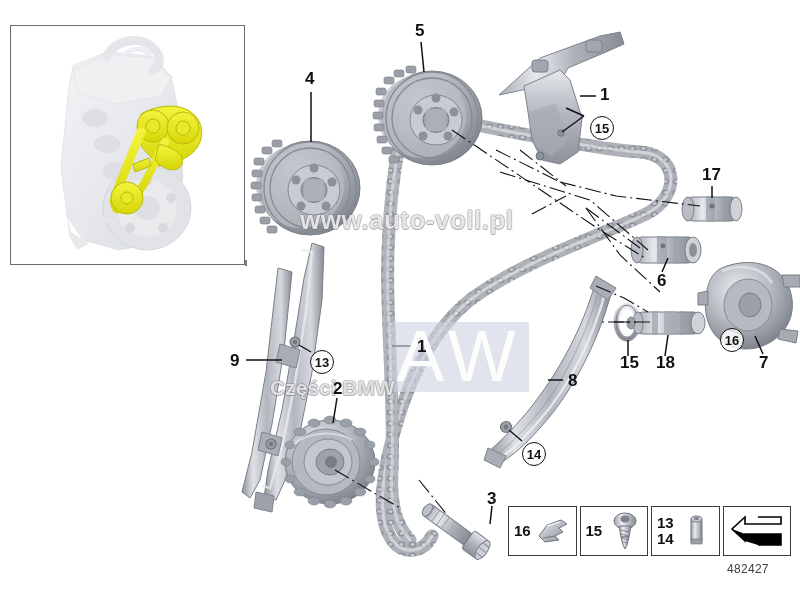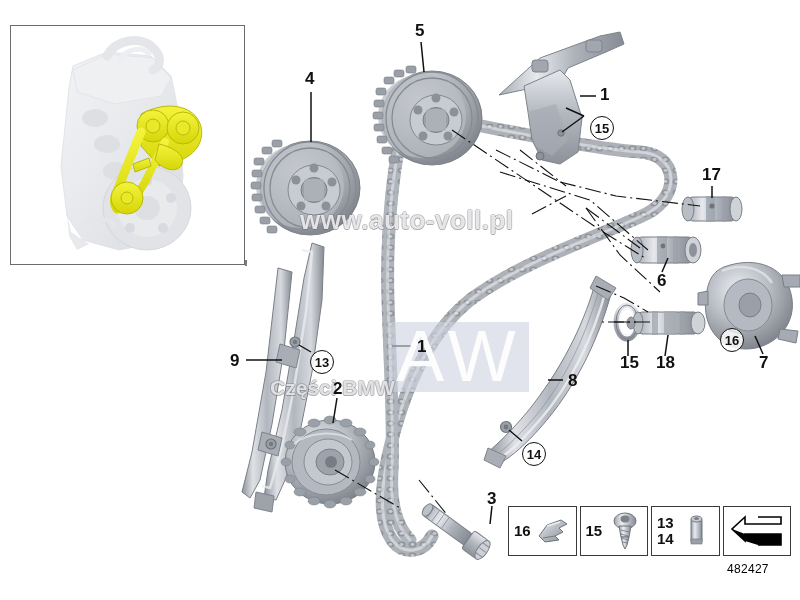--- a/index.html
+++ b/index.html
@@ -67,21 +67,21 @@
     font-weight: bold; font-size: 15px; color: #111;
     padding-left: 5px; line-height: 1.05;
   }
   .lg-lab.two { display: flex; flex-direction: column; }
   .lg-art { flex: 1; display: flex; align-items: center; justify-content: center; }
 
   #partno {
     position: absolute;
     left: 727px; top: 562px;
     font-family: "Liberation Sans", sans-serif;
-    font-size: 12px; color: #000000; letter-spacing: .3px;
+    font-size: 12px; color: #404040; letter-spacing: .3px;
   }
 
   
   .wm-text {
     position: absolute;
     font-family: "Liberation Sans", sans-serif;
     font-weight: bold;
     color: rgba(255,255,255,0.80);
     text-shadow: 0 1px 0 rgba(110,110,118,0.55), 0 -1px 0 rgba(110,110,118,0.35),
                  1px 0 0 rgba(110,110,118,0.35), -1px 0 0 rgba(110,110,118,0.35);

